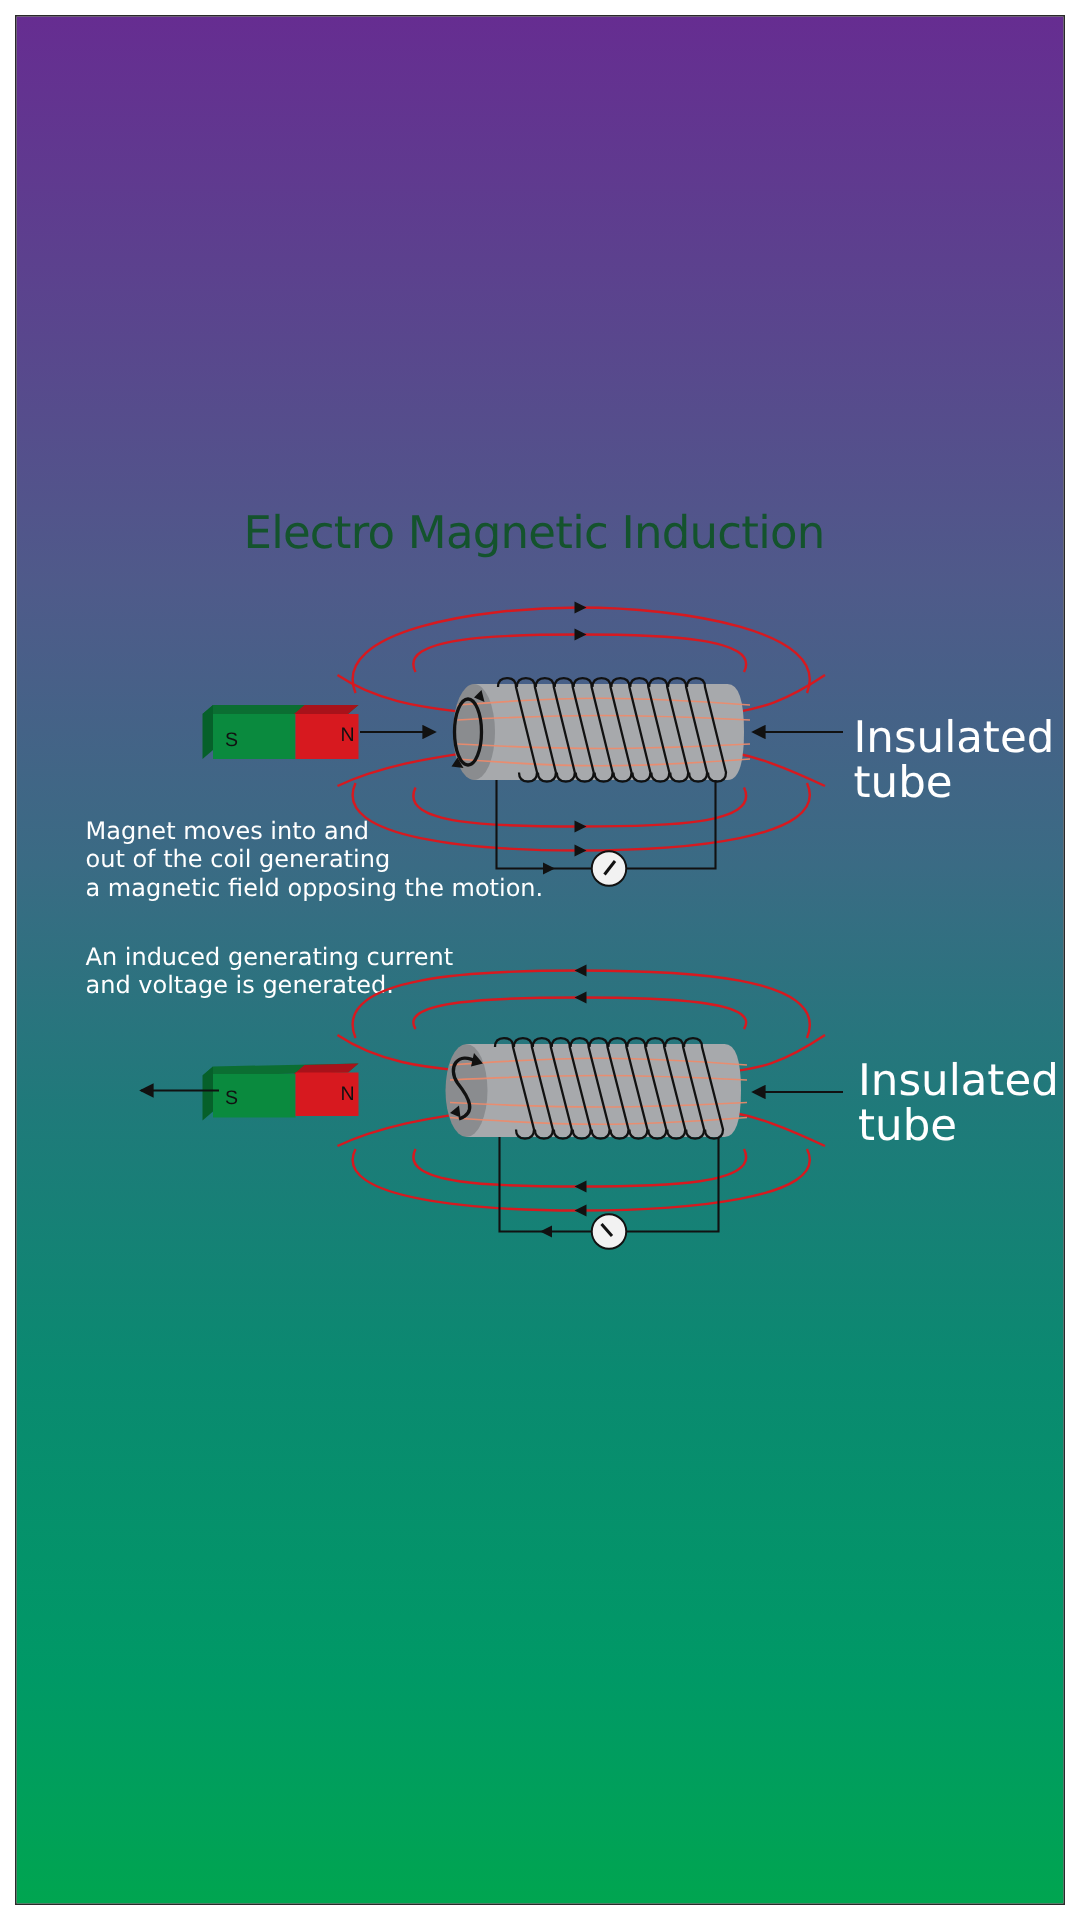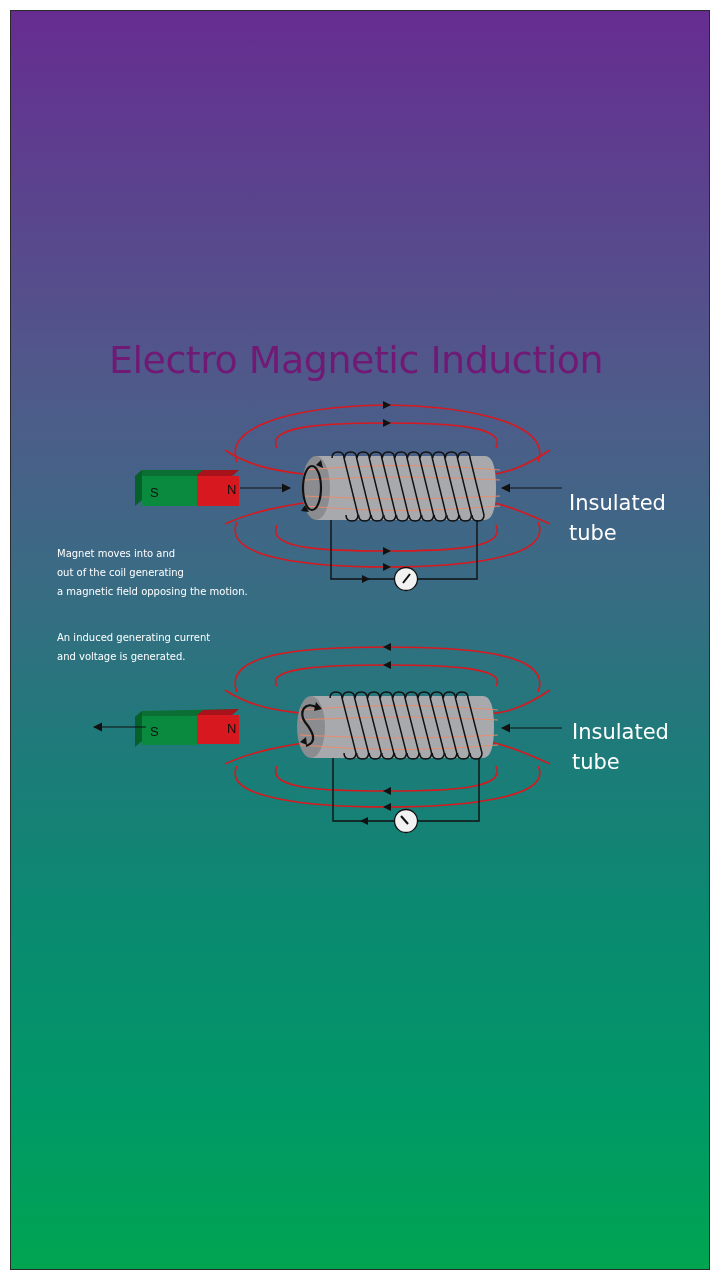--- a/index.html
+++ b/index.html
@@ -4,27 +4,27 @@
 <style>
   html, body { margin:0; padding:0; background:#ffffff; }
   body { width:720px; height:1280px; position:relative; overflow:hidden; font-family:"DejaVu Sans", sans-serif; }
   .frame {
     position:absolute; left:10px; top:10px; width:698px; height:1258px;
     border:1px solid #2a2a2a;
     background: linear-gradient(to bottom, #662d91 0%, #4f5a8a 30%, #3a6b84 45%, #1f7a7a 58%, #0a8a70 72%, #009966 88%, #00a550 100%);
   }
   .title {
     position:absolute; left:0; width:712px; top:338px; text-align:center;
-    color:#701a75; font-size:38px; letter-spacing:-0.5px;
+    color:#14532d; font-size:30px; letter-spacing:-0.5px;
   }
   .desc {
-    position:absolute; left:57px; color:#ffffff; font-size:10px; line-height:19px; white-space:pre;
+    position:absolute; left:57px; color:#ffffff; font-size:16px; line-height:19px; white-space:pre;
   }
   .label {
-    position:absolute; color:#ffffff; font-size:21px; line-height:30px; white-space:pre;margin-top:12px;
+    position:absolute; color:#ffffff; font-size:29px; line-height:30px; white-space:pre;
   }
   svg.diagram { position:absolute; left:0; top:0; }
 </style>
 </head>
 <body>
 
 <div class="frame"></div>
 
 <div class="title">Electro Magnetic Induction</div>
 

